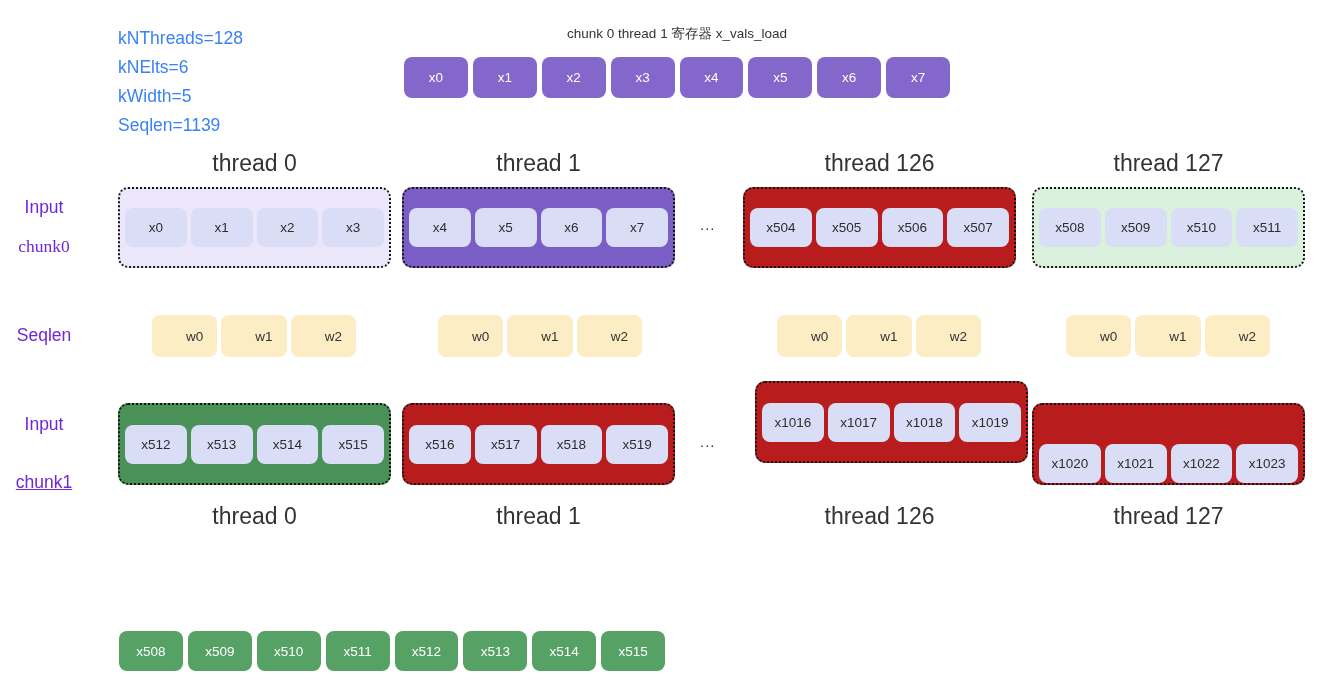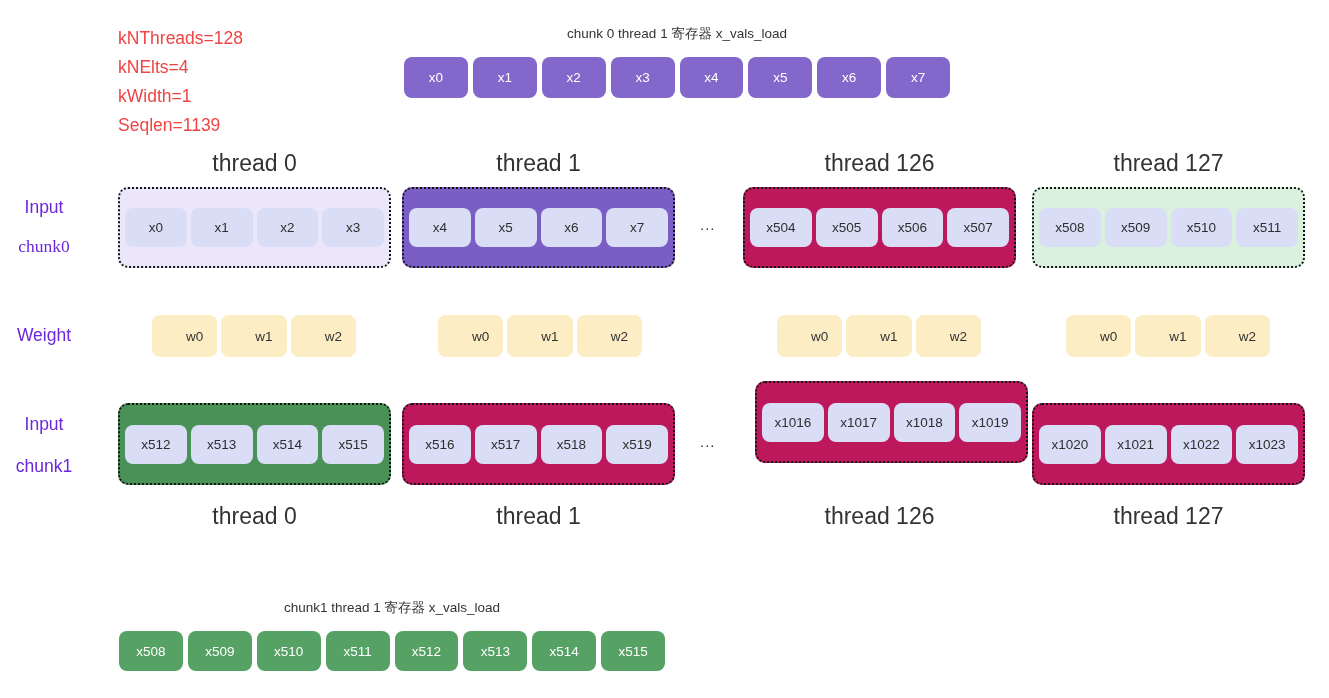--- a/index.html
+++ b/index.html
@@ -1,21 +1,21 @@
 <!DOCTYPE html>
 <html><head>
 <meta charset="utf-8">
 <style>
   html,body { margin:0; padding:0; background:#ffffff; }
   .canvas {
     position:relative; width:1329px; height:698px; background:#ffffff;
     font-family:"Liberation Sans","DejaVu Sans",sans-serif; overflow:hidden;
     color:#2d2d2d;
   }
-  .params { position:absolute; left:118px; top:24px; font-size:17.5px; line-height:29px; color:#ef4444; }
+  .params { position:absolute; left:118px; top:24px; font-size:17.5px; line-height:29px; color:#3b82f6; }
   .caption { position:absolute; text-align:center; font-size:13.5px; color:#333; }
   .cellrow { position:absolute; display:flex; gap:5px; }
   .cellrow .cell {
     flex:1; display:flex; align-items:center; justify-content:center;
     border-radius:8px; font-size:13.5px;
   }
   .row-purple .cell { background:#8467ca; color:#ffffff; }
   .row-green  .cell { background:#56a164; color:#ffffff; }
   .thread-label { position:absolute; width:273px; text-align:center; font-size:23px; color:#333; }
   .side-label { position:absolute; left:12px; width:64px; text-align:center; font-size:17.5px; color:#6d28d9; }
@@ -25,40 +25,40 @@
     display:flex; gap:4px; padding:0 5px; align-items:center;
   }
   .group .cell {
     flex:1; height:39px; background:#d9def6; border-radius:8px;
     display:flex; align-items:center; justify-content:center;
     font-size:13.5px; color:#2e2e2e;
   }
   .group.tall { height:82px; }
   .bg-light-purple { background:#ebe6fa; }
   .bg-purple       { background:#7a5ec5; }
-  .bg-light-blue   { background:#be185d; }
+  .bg-light-blue   { background:#b91c1c; }
   .bg-light-green  { background:#d9f1dd; }
   .bg-green        { background:#4a9158; }
   .weight-group { position:absolute; width:204px; height:42px; display:flex; gap:4px; top:315px; }
   .weight-group .cell {
     flex:1; background:#fcedc4; border-radius:8px;
     display:flex; align-items:center; justify-content:center;
     font-size:13.5px; color:#333;padding-left:20px;
   }
   .ellipsis { position:absolute; left:700px; width:24px; font-size:15px; color:#333; letter-spacing:1px; }
 </style>
 </head>
 <body>
 
 <div class="canvas">
 
   <div class="params">
     <div>kNThreads=128</div>
-    <div>kNElts=4</div>
-    <div>kWidth=1</div>
+    <div>kNElts=6</div>
+    <div>kWidth=5</div>
     <div>Seqlen=1139</div>
   </div>
 
   <div class="caption" style="left:404px; top:25px; width:546px;">chunk 0 thread 1 寄存器 x_vals_load</div>
   <div class="cellrow row-purple" style="left:404px; top:57px; width:546px; height:41px;">
       <div class="cell">x0</div>
       <div class="cell">x1</div>
       <div class="cell">x2</div>
       <div class="cell">x3</div>
       <div class="cell">x4</div>
@@ -94,21 +94,21 @@
       <div class="cell">x507</div>
     </div>
   <div class="group bg-light-green" style="left:1032px; top:187px;">
       <div class="cell">x508</div>
       <div class="cell">x509</div>
       <div class="cell">x510</div>
       <div class="cell">x511</div>
     </div>
   <div class="ellipsis" style="top:216px;">...</div>
 
-  <div class="side-label" style="top:325px;">Weight</div>
+  <div class="side-label" style="top:325px;">Seqlen</div>
   <div class="weight-group" style="left:152px;">
       <div class="cell">w0</div>
       <div class="cell">w1</div>
       <div class="cell">w2</div>
     </div>
   <div class="weight-group" style="left:438px;">
       <div class="cell">w0</div>
       <div class="cell">w1</div>
       <div class="cell">w2</div>
     </div>
@@ -117,54 +117,53 @@
       <div class="cell">w1</div>
       <div class="cell">w2</div>
     </div>
   <div class="weight-group" style="left:1066px;">
       <div class="cell">w0</div>
       <div class="cell">w1</div>
       <div class="cell">w2</div>
     </div>
 
   <div class="side-label" style="top:414px;">Input</div>
-  <div class="side-label" style="top:456px;">chunk1</div>
+  <div class="side-label" style="top:472px;text-decoration:underline;">chunk1</div>
 
   <div class="group tall bg-green" style="left:118px;  top:403px;">
       <div class="cell">x512</div>
       <div class="cell">x513</div>
       <div class="cell">x514</div>
       <div class="cell">x515</div>
     </div>
   <div class="group tall bg-light-blue" style="left:402px;  top:403px;">
       <div class="cell">x516</div>
       <div class="cell">x517</div>
       <div class="cell">x518</div>
       <div class="cell">x519</div>
     </div>
   <div class="group tall bg-light-blue" style="left:743px;  top:381px;margin-left:12px;">
       <div class="cell">x1016</div>
       <div class="cell">x1017</div>
       <div class="cell">x1018</div>
       <div class="cell">x1019</div>
     </div>
-  <div class="group tall bg-light-blue" style="left:1032px; top:403px;">
+  <div class="group tall bg-light-blue" style="left:1032px; top:403px;align-items:flex-end;">
       <div class="cell">x1020</div>
       <div class="cell">x1021</div>
       <div class="cell">x1022</div>
       <div class="cell">x1023</div>
     </div>
   <div class="ellipsis" style="top:433px;">...</div>
 
   <div class="thread-label" style="left:118px;  top:503px;">thread 0</div>
   <div class="thread-label" style="left:402px;  top:503px;">thread 1</div>
   <div class="thread-label" style="left:743px;  top:503px;">thread 126</div>
   <div class="thread-label" style="left:1032px; top:503px;">thread 127</div>
 
-  <div class="caption" style="left:119px; top:599px; width:546px;">chunk1 thread 1 寄存器 x_vals_load</div>
   <div class="cellrow row-green" style="left:119px; top:631px; width:546px; height:40px;">
       <div class="cell">x508</div>
       <div class="cell">x509</div>
       <div class="cell">x510</div>
       <div class="cell">x511</div>
       <div class="cell">x512</div>
       <div class="cell">x513</div>
       <div class="cell">x514</div>
       <div class="cell">x515</div>
     </div>

